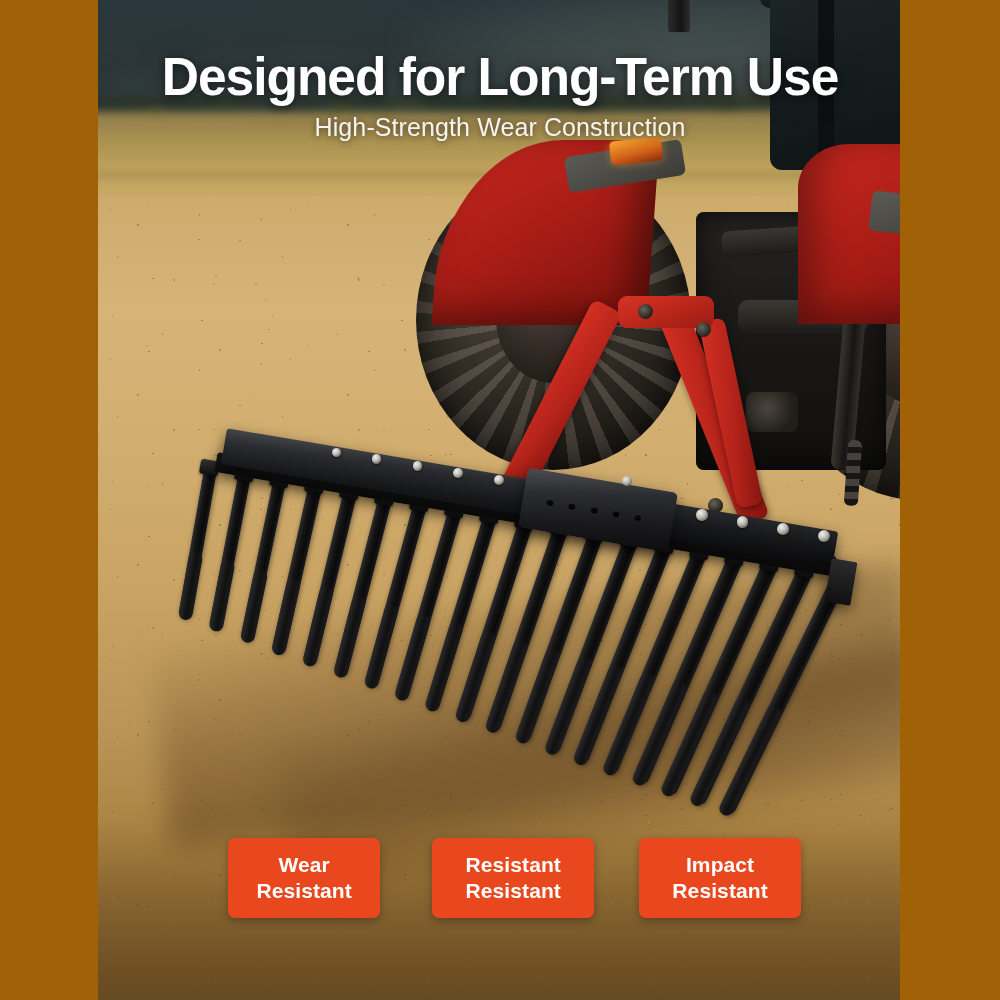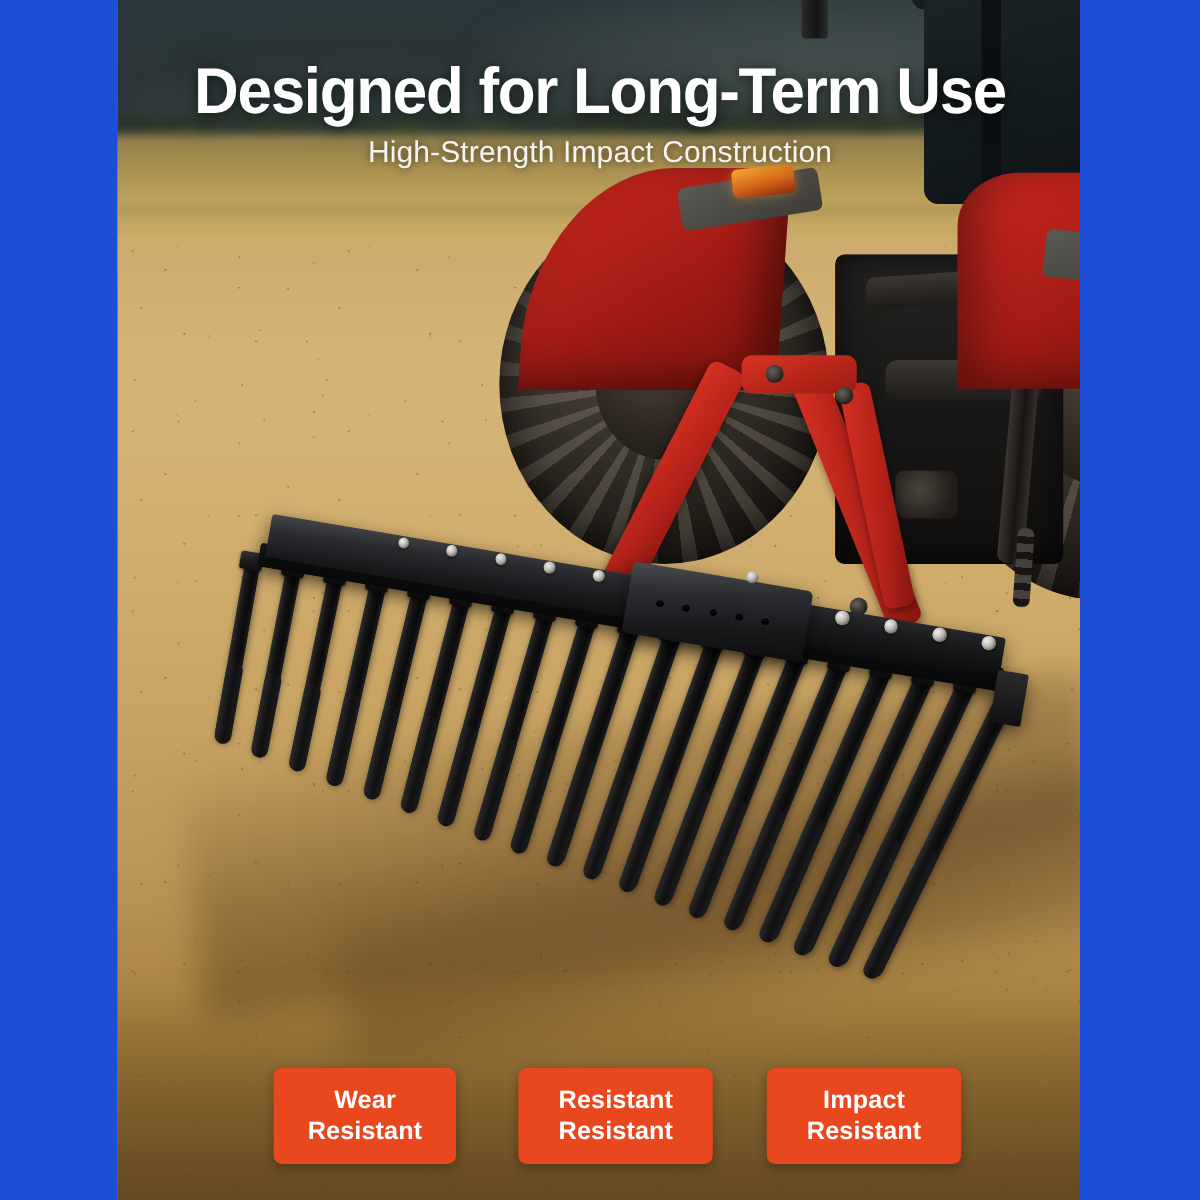--- a/index.html
+++ b/index.html
@@ -8,21 +8,21 @@
   body{
     background:#ffffff;
     font-family:"Liberation Sans", sans-serif;
     overflow:hidden;
   }
 
   
   .banner{
     position:relative;
     width:1000px; height:1000px;
-    background:#1d4ed8;
+    background:#a16207;
     overflow:hidden;
   }
 
   
   .photo{
     position:absolute;
     left:98px; top:0;
     width:802px; height:1000px;
     overflow:hidden;
     background:#c89a58;
@@ -373,21 +373,21 @@
     font-weight:400;
     color:#f6f4f1;
     letter-spacing:.1px;
     text-shadow:0 1px 7px rgba(0,0,0,.6);
     white-space:nowrap;
   }
 
   
   .badges{
     position:absolute;
-    left:228px; top:890px;
+    left:228px; top:838px;
     width:573px; height:80px;
     display:flex;
     align-items:stretch;
     gap:12px;
   }
   .badge{
     background:#e9481f;
     border-radius:7px;
     color:#ffffff;
     display:flex;
@@ -535,21 +535,21 @@
           <i></i>
         </div>
       </div>
       <div class="mountbox-top-bolt"></div>
     </div>
 
     <div class="dark-foot"></div>
   </div>
 
   <div class="headline">Designed for Long-Term Use</div>
-  <div class="subhead">High-Strength Impact Construction</div>
+  <div class="subhead">High-Strength Wear Construction</div>
 
   <div class="badges">
     <div class="badge b1">
       <span>Wear</span>
       <span>Resistant</span>
     </div>
     <div class="badge b2">
       <span>Resistant</span>
       <span>Resistant</span>
     </div>

